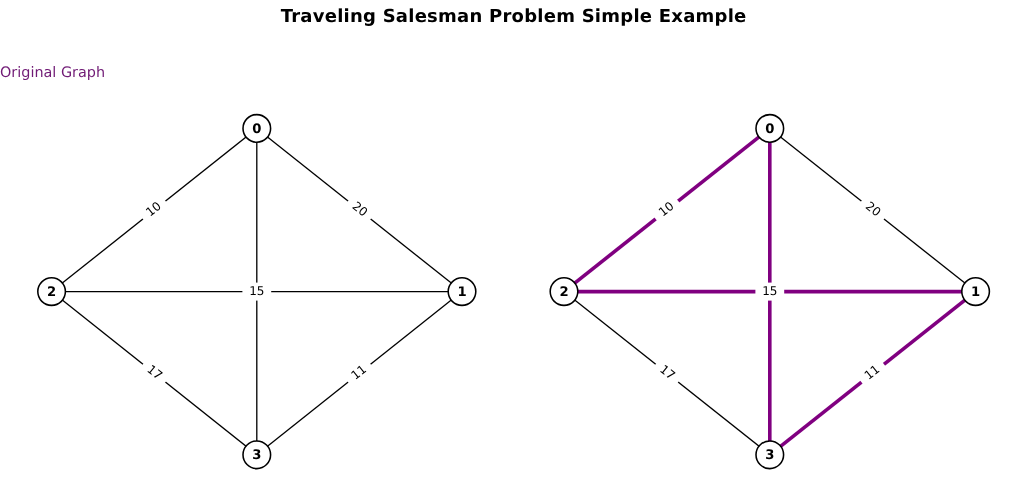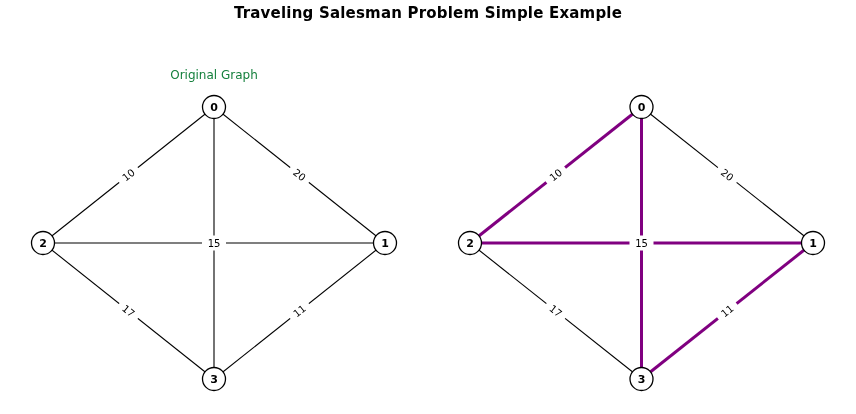--- a/index.html
+++ b/index.html
@@ -18,24 +18,24 @@
     position: absolute;
     top: 4px; left: 0; width: 856px;
     text-align: center;
     font-size: 15px;
     font-weight: bold;
     color: #000000;
     letter-spacing: 0.2px;
   }
   .panel-title {
     position: absolute;
-    top: 68px;
+    top: 53px;
     font-size: 12px;
-    color: #15803d;
-    text-align: center;
+    color: #701a75;
+    text-align: left;
   }
   #panel-title-0 { left: 0;     width: 428px; }
   #panel-title-1 { left: 428px; width: 428px; }
   svg#canvas {
     position: absolute;
     left: 0; top: 0;
   }
   svg text {
     font-family: "DejaVu Sans", "Liberation Sans", sans-serif;
   }

